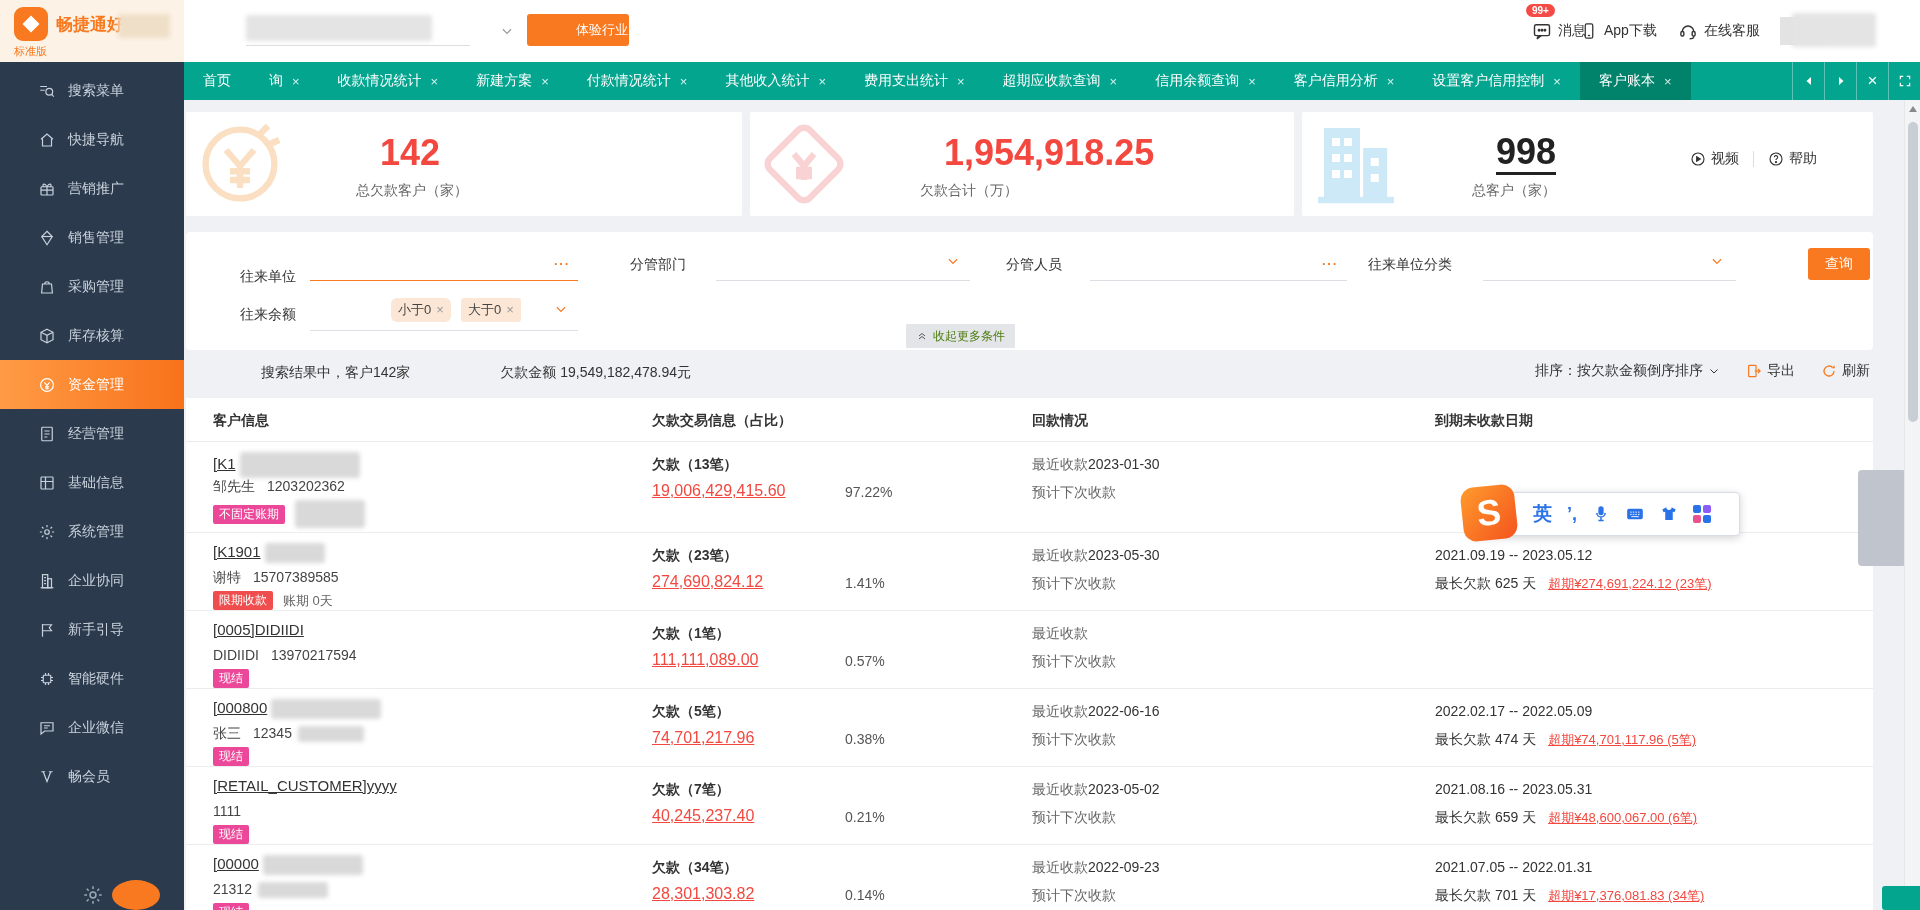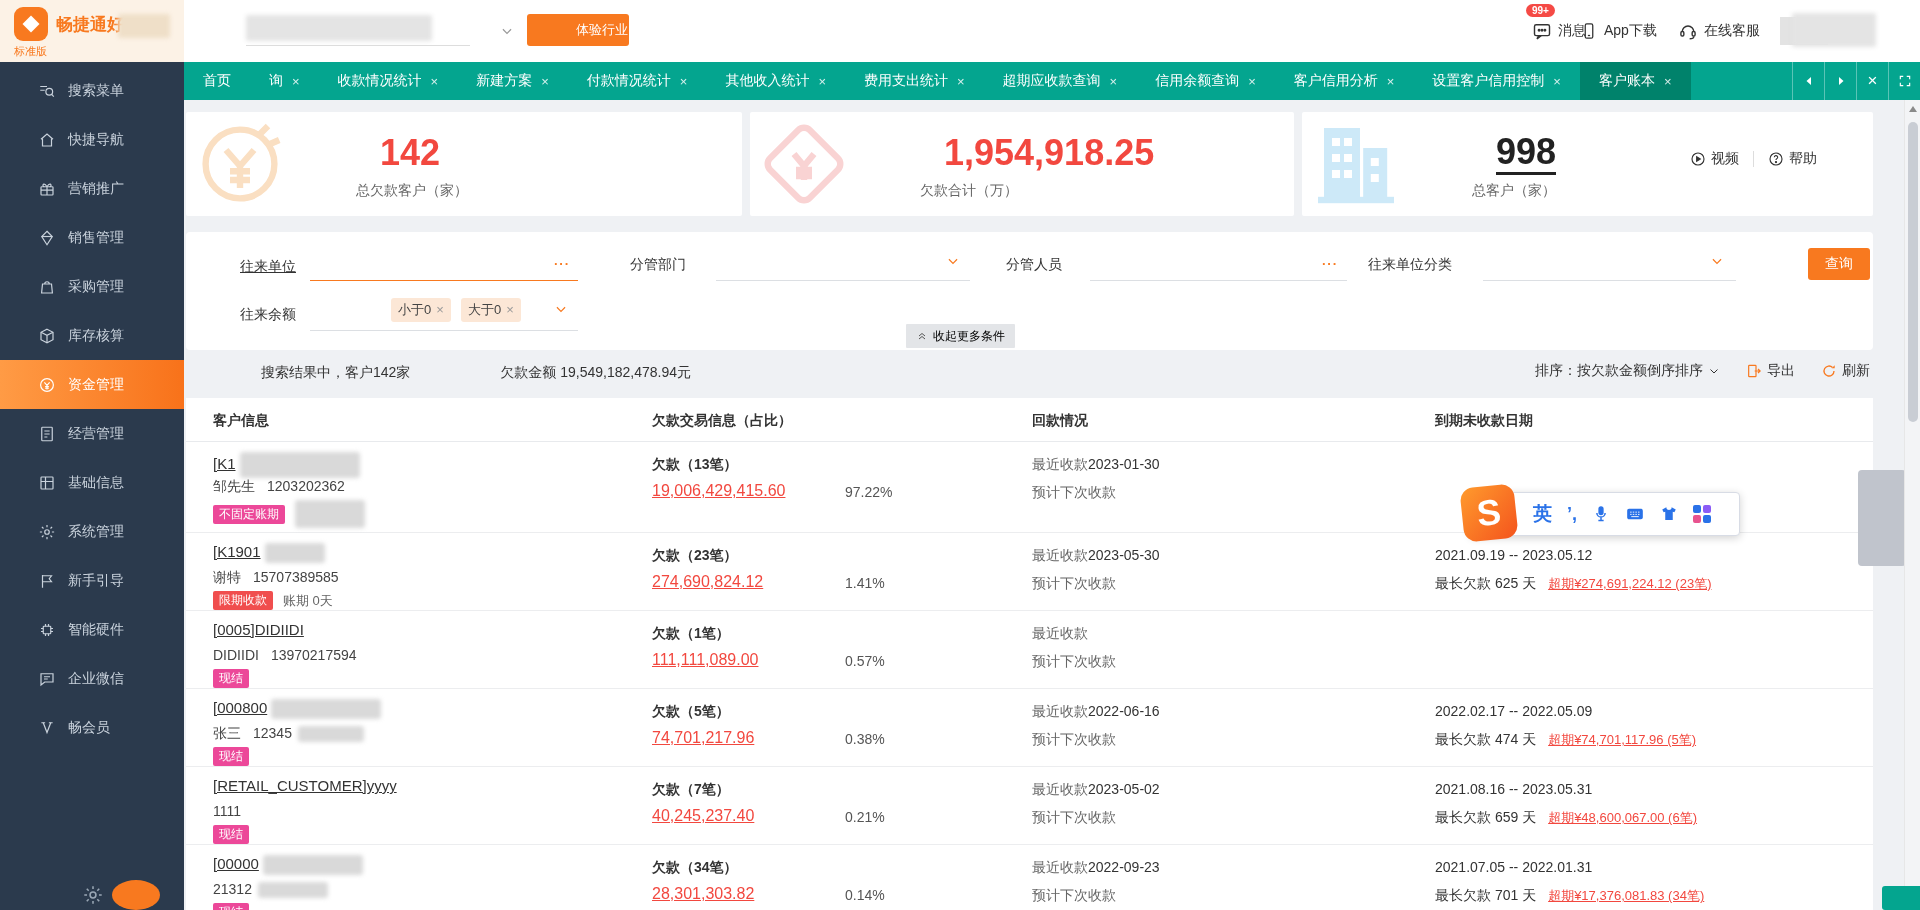--- a/index.html
+++ b/index.html
@@ -69,21 +69,21 @@
   .f-line { position:absolute; height:1px; background:#DCDFE3; }
   .f-line.orange { background:#F8791F; }
   .f-dots { position:absolute; color:#F8791F; font-weight:bold; letter-spacing:1px; font-size:13px; cursor:pointer; }
   .f-caret { position:absolute; color:#F8791F; cursor:pointer; }
   .f-tag { position:absolute; height:24px; line-height:24px; background:#FCE7D6; border-radius:3px;
            padding:0 7px; font-size:13px; color:#444; cursor:default; }
   .f-tag .x { color:#999; margin-left:5px; cursor:pointer; }
   .search-btn { position:absolute; left:1622px; top:16px; width:62px; height:32px; background:#F8791F; color:#fff;
                 border:none; border-radius:3px; font-size:14px; cursor:pointer; }
   .collapse-pill { position:absolute; left:720px; top:92px; height:24px; padding:0 10px; background:#E3E5E8;
-                   border-radius:1px; font-size:12px; color:#000000; display:flex; align-items:center; gap:5px; cursor:pointer; }
+                   border-radius:1px; font-size:12px; color:#4d7c0f; display:flex; align-items:center; gap:5px; cursor:pointer; }
 
   
   .res-left { left:213px; top:364px; font-size:14px; color:#333; display:flex; gap:90px; }
   .res-right { right:50px; top:362px; display:flex; align-items:center; gap:26px; font-size:14px; color:#333; }
   .res-right .it { display:flex; align-items:center; gap:5px; cursor:pointer; }
   .res-right .oic { color:#F8791F; }
 
   
   .table-card { position:absolute; left:186px; top:398px; width:1687px; height:512px; background:#fff; overflow:hidden; }
   .t-head { position:relative; height:44px; border-bottom:1px solid #E8EAED; }
@@ -354,20 +354,31 @@
             <svg width="18" height="18" viewBox="0 0 24 24" fill="none" stroke="currentColor" stroke-width="1.6">
               <circle cx="12" cy="12" r="3"></circle>
               <path d="M12 2.5v3M12 18.5v3M2.5 12h3M18.5 12h3M5.2 5.2l2.1 2.1M16.7 16.7l2.1 2.1M18.8 5.2l-2.1 2.1M7.3 16.7l-2.1 2.1"></path>
             </svg>
           </span>
           <span>系统管理</span>
         </div>
         <div class="side-item">
           <span class="ic">
             <svg width="18" height="18" viewBox="0 0 24 24" fill="none" stroke="currentColor" stroke-width="1.6">
+              <path d="M3.5 21h17"></path>
+              <rect x="6" y="3.5" width="7" height="17.5"></rect>
+              <rect x="13" y="9" width="5" height="12"></rect>
+              <path d="M8.2 7.5h2.5M8.2 11.5h2.5M8.2 15.5h2.5"></path>
+            </svg>
+          </span>
+          <span>企业协同</span>
+        </div>
+        <div class="side-item">
+          <span class="ic">
+            <svg width="18" height="18" viewBox="0 0 24 24" fill="none" stroke="currentColor" stroke-width="1.6">
               <path d="M6 21V4"></path>
               <path d="M6 5h12l-3 4 3 4H6"></path>
             </svg>
           </span>
           <span>新手引导</span>
         </div>
         <div class="side-item">
           <span class="ic">
             <svg width="18" height="18" viewBox="0 0 24 24" fill="none" stroke="currentColor" stroke-width="1.6">
               <rect x="7" y="7" width="10" height="10" rx="1"></rect>
@@ -468,21 +479,21 @@
               <path d="M9.5 9.5a2.5 2.5 0 113.6 2.2c-.8.4-1.1 1-1.1 1.8"></path>
               <circle cx="12" cy="16.6" r="0.9" fill="#333"></circle>
             </svg>
           </span>
         <span>帮助</span>
       </span>
     </div>
   </div>
 
   <div class="filter-card">
-    <div class="f-label" style="left:54px;top:26px;text-decoration:underline;">往来单位</div>
+    <div class="f-label" style="left:54px;top:36px;">往来单位</div>
     <div class="f-line orange" style="left:124px;top:48px;width:268px;"></div>
     <div class="f-dots" style="left:368px;top:24px;">···</div>
 
     <div class="f-label" style="left:444px;top:24px;">分管部门</div>
     <div class="f-line" style="left:530px;top:48px;width:254px;"></div>
     <span class="f-caret" style="left:760px;top:22px;">
         <svg width="14" height="14" viewBox="0 0 24 24" fill="none" stroke="currentColor" stroke-width="2">
           <path d="M5 9l7 7 7-7"></path>
         </svg>
       </span>
@@ -495,21 +506,21 @@
     <div class="f-line" style="left:1297px;top:48px;width:253px;"></div>
     <span class="f-caret" style="left:1524px;top:22px;">
         <svg width="14" height="14" viewBox="0 0 24 24" fill="none" stroke="currentColor" stroke-width="2">
           <path d="M5 9l7 7 7-7"></path>
         </svg>
       </span>
 
     <button class="search-btn">查询</button>
 
     <div class="f-label" style="left:54px;top:74px;">往来余额</div>
-    <div class="f-tag" style="left:205px;top:66px;"><span>小于0</span><span class="x">×</span></div>
+    <div class="f-tag" style="left:205px;top:66px;border-radius:6px;"><span>小于0</span><span class="x">×</span></div>
     <div class="f-tag" style="left:275px;top:66px;"><span>大于0</span><span class="x">×</span></div>
     <div class="f-line" style="left:124px;top:98px;width:268px;"></div>
     <span class="f-caret" style="left:368px;top:70px;">
         <svg width="14" height="14" viewBox="0 0 24 24" fill="none" stroke="currentColor" stroke-width="2">
           <path d="M5 9l7 7 7-7"></path>
         </svg>
       </span>
 
     <div class="collapse-pill">
       <span>

